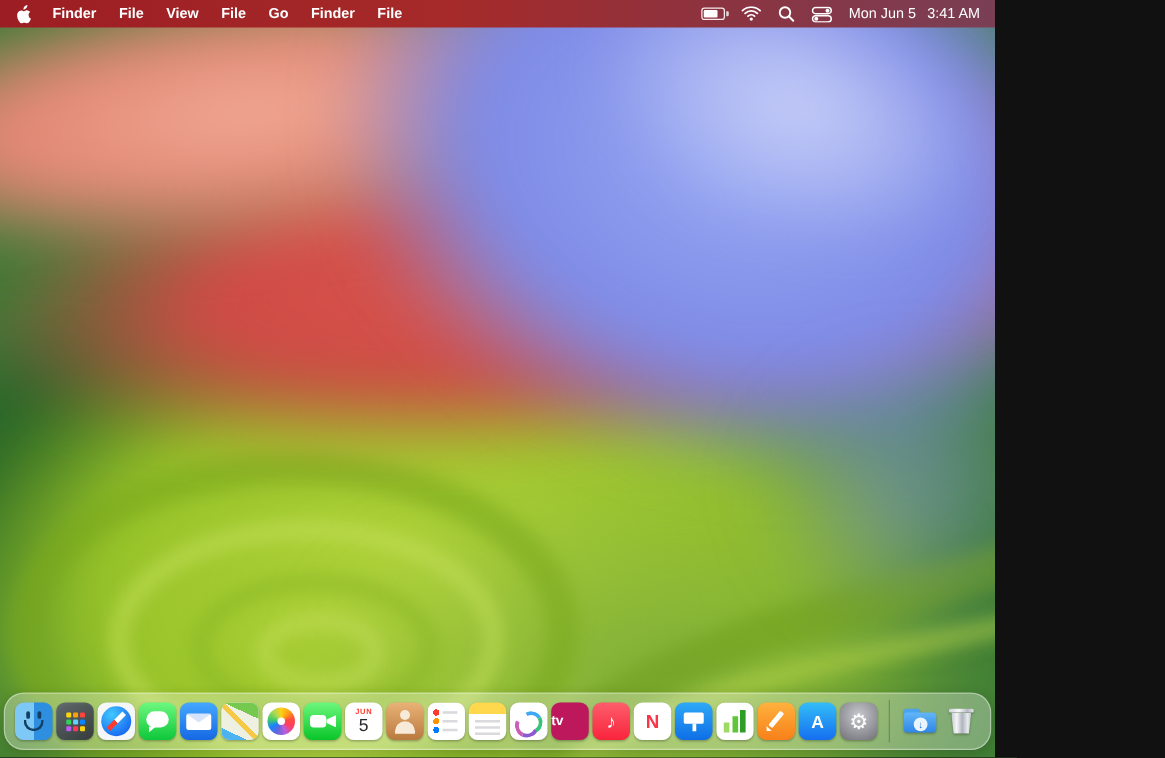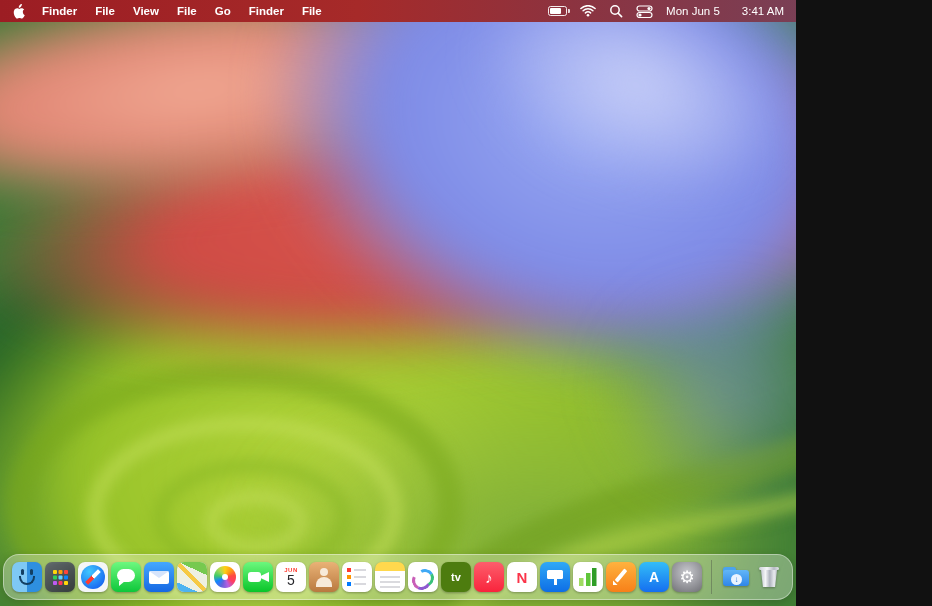--- a/index.html
+++ b/index.html
@@ -36,21 +36,21 @@
   .mb-item{padding:0 9px;line-height:22px;white-space:nowrap;font-weight:bold;}
   .mb-app{font-weight:700;}
   .apple-wrap{padding:0 8px 0 2px;display:flex;align-items:center;}
   .mb-right{display:flex;align-items:center;gap:13px;}
   .battery{display:inline-block;width:17px;height:8px;border:1px solid rgba(255,255,255,.9);
     border-radius:2.5px;position:relative;}
   .battery::before{content:"";position:absolute;left:1px;top:1px;bottom:1px;width:11px;
     background:#fff;border-radius:1px;}
   .battery::after{content:"";position:absolute;right:-3.5px;top:1.5px;width:2px;height:4px;
     background:rgba(255,255,255,.8);border-radius:0 1px 1px 0;}
-  .clock{display:flex;gap:22px;white-space:nowrap;}
+  .clock{display:flex;gap:9px;white-space:nowrap;}
 
   
   .dock{position:absolute;left:50%;bottom:6px;transform:translateX(-50%);z-index:20;
     display:flex;align-items:center;gap:3px;padding:5px 8px;
     background:rgba(250,252,248,.32);border:1px solid rgba(255,255,255,.4);
     border-radius:16px;box-shadow:0 3px 10px rgba(0,0,0,.18);}
   .dock-item{filter:drop-shadow(0 1px 1px rgba(0,0,0,.3));}
   .ic{width:30px;height:30px;border-radius:7px;position:relative;overflow:hidden;box-sizing:border-box;}
   .dock-divider{width:1px;height:34px;background:rgba(60,60,60,.35);margin:0 6px;}
 
@@ -119,21 +119,21 @@
     box-shadow:0 5px 0 #dadade,0 10px 0 #dadade;}
 
   .ic-freeform{background:#fff;}
   .ic-freeform::before{content:"";position:absolute;left:4px;top:9px;width:13px;height:13px;
     border:3px solid transparent;border-bottom-color:#8e5ad0;border-left-color:#c95fb8;
     border-radius:50%;transform:rotate(-20deg);}
   .ic-freeform::after{content:"";position:absolute;right:4px;top:7px;width:12px;height:12px;
     border:3px solid transparent;border-top-color:#3fa9f5;border-right-color:#39c27a;
     border-radius:50%;transform:rotate(15deg);}
 
-  .ic-tv{background:#4d7c0f;display:flex;align-items:center;justify-content:center;}
+  .ic-tv{background:#be185d;display:flex;align-items:center;justify-content:flex-start;}
   .tv-glyph{color:#fff;font-size:11px;font-weight:700;}
 
   .ic-music{background:linear-gradient(#fd5e6c,#f9243c);display:flex;align-items:center;justify-content:center;}
   .music-glyph{color:#fff;font-size:15px;}
 
   .ic-news{background:#fff;display:flex;align-items:center;justify-content:center;}
   .news-glyph{color:#fb3449;font-size:15px;font-weight:800;}
 
   .ic-keynote{background:linear-gradient(#2fa9f7,#0e6ee6);}
   .ic-keynote::before{content:"";position:absolute;left:7px;top:8px;width:16px;height:9px;border-radius:1.5px;background:#fff;}

